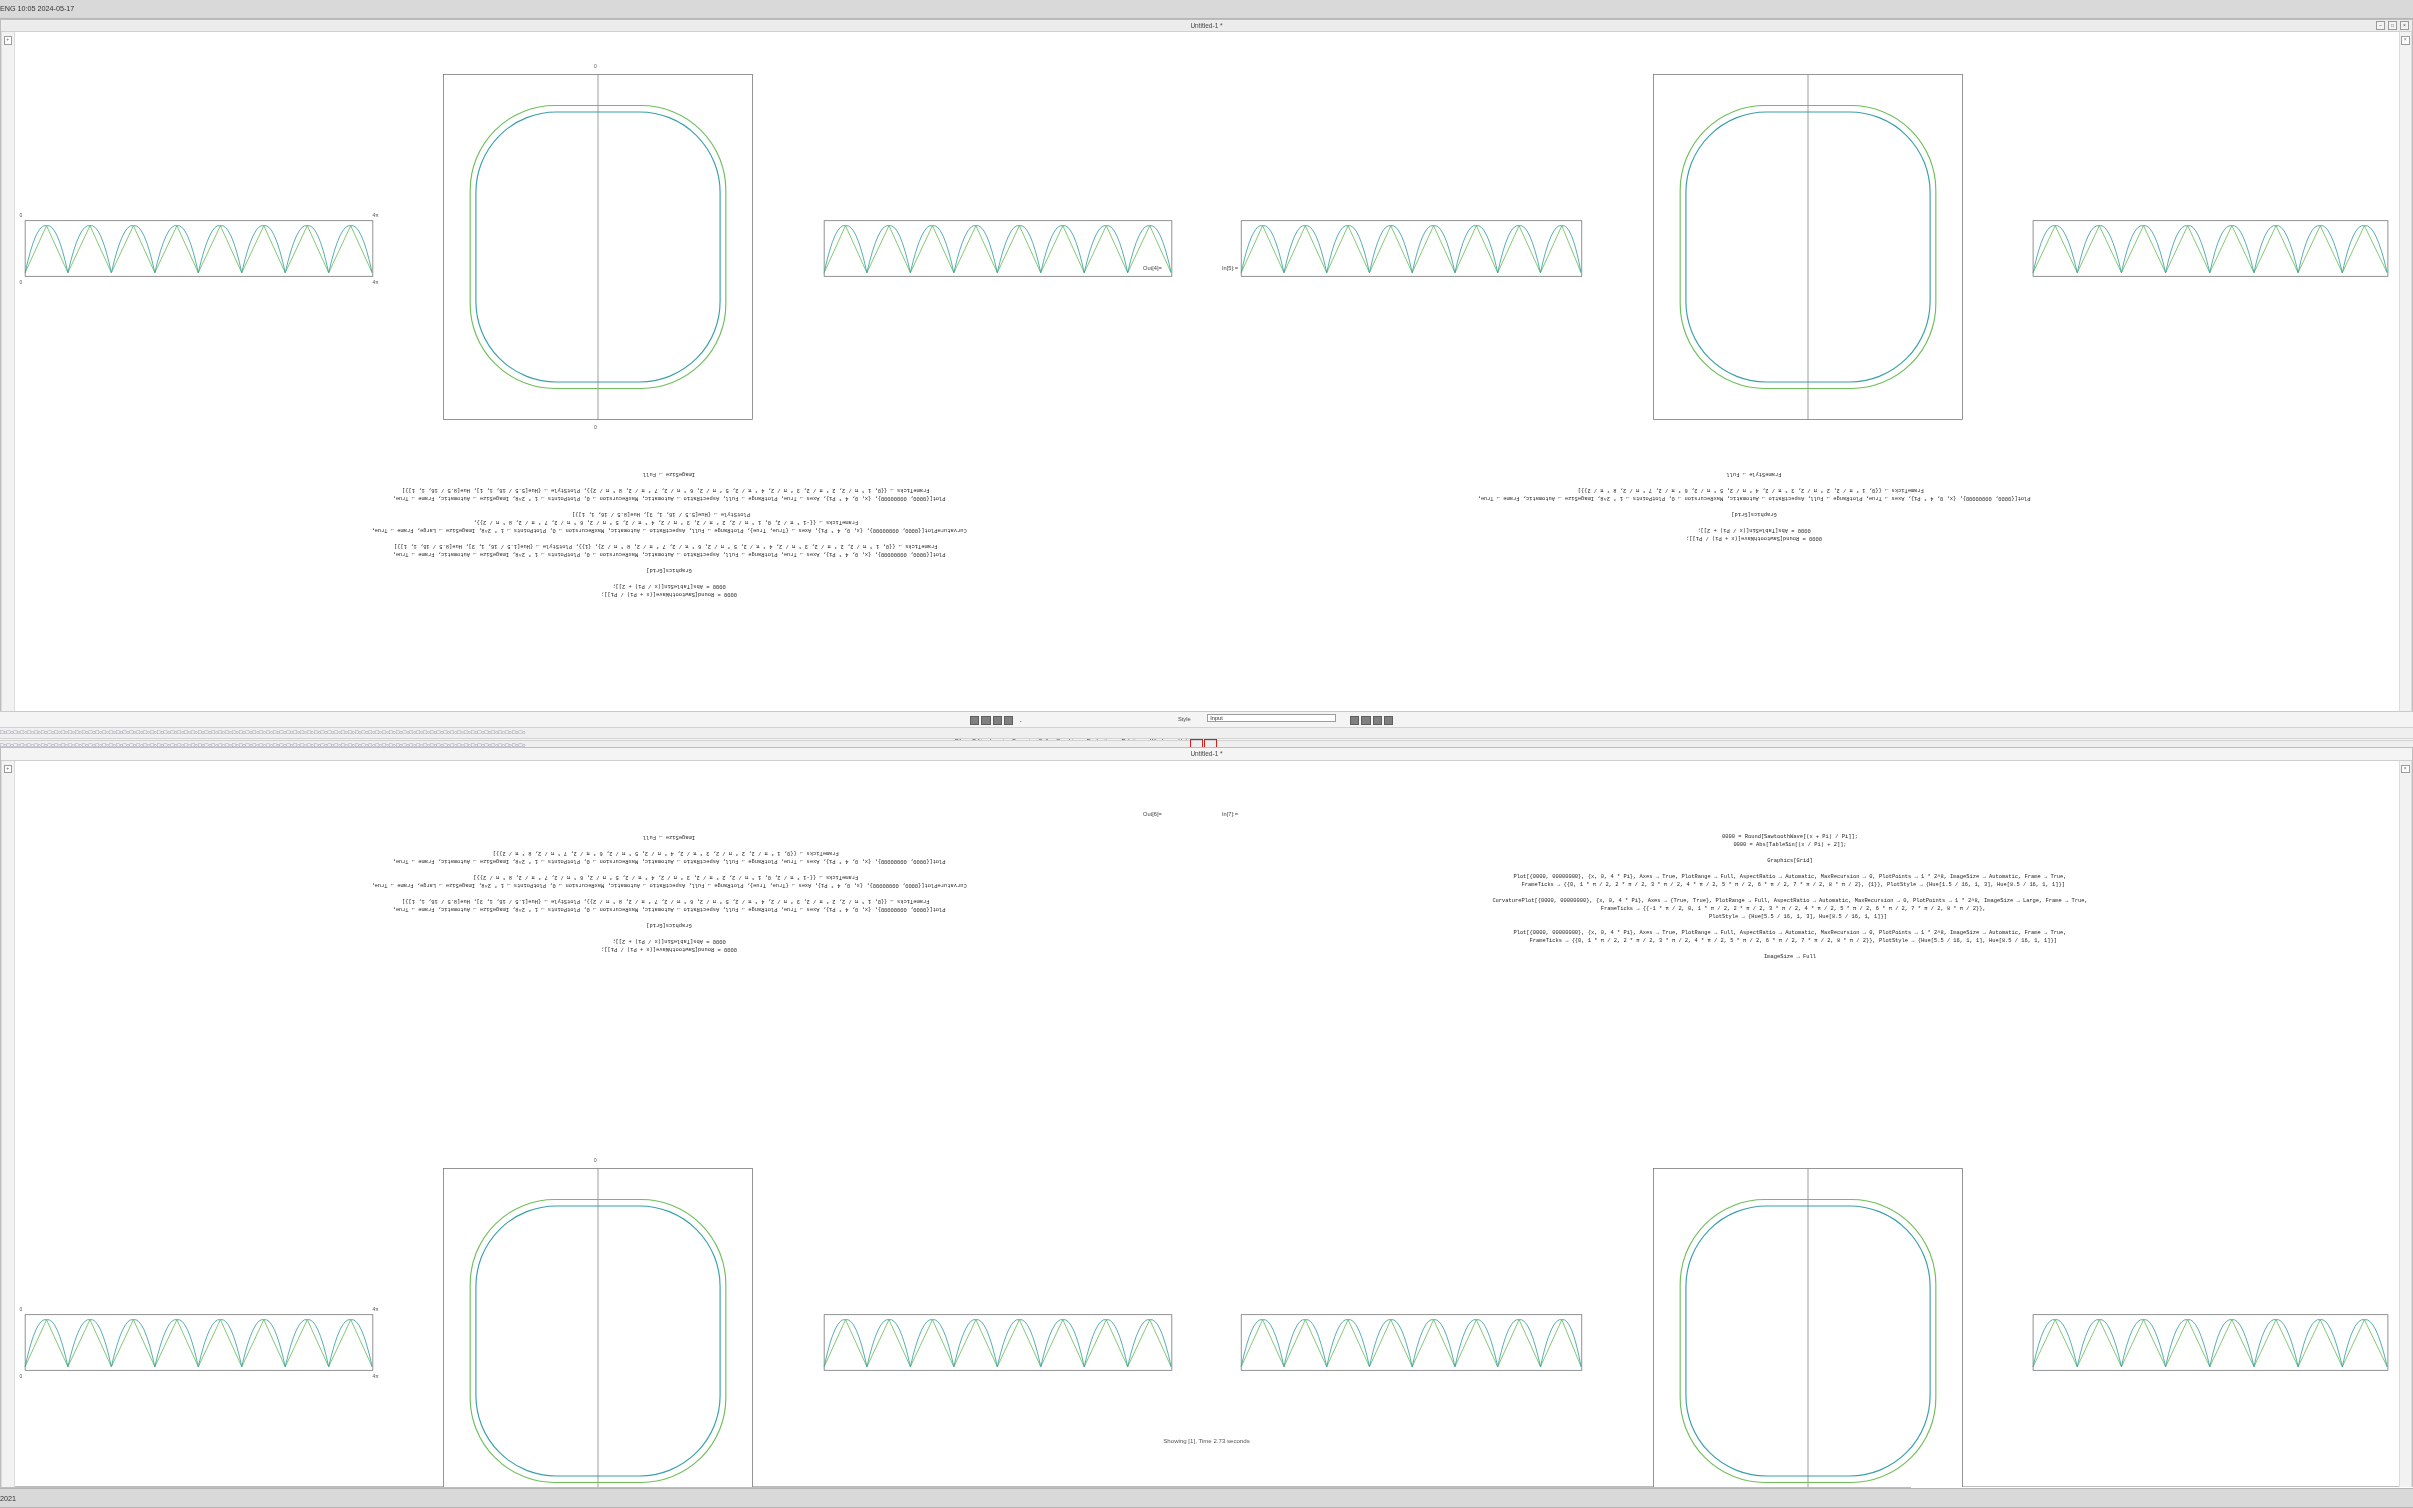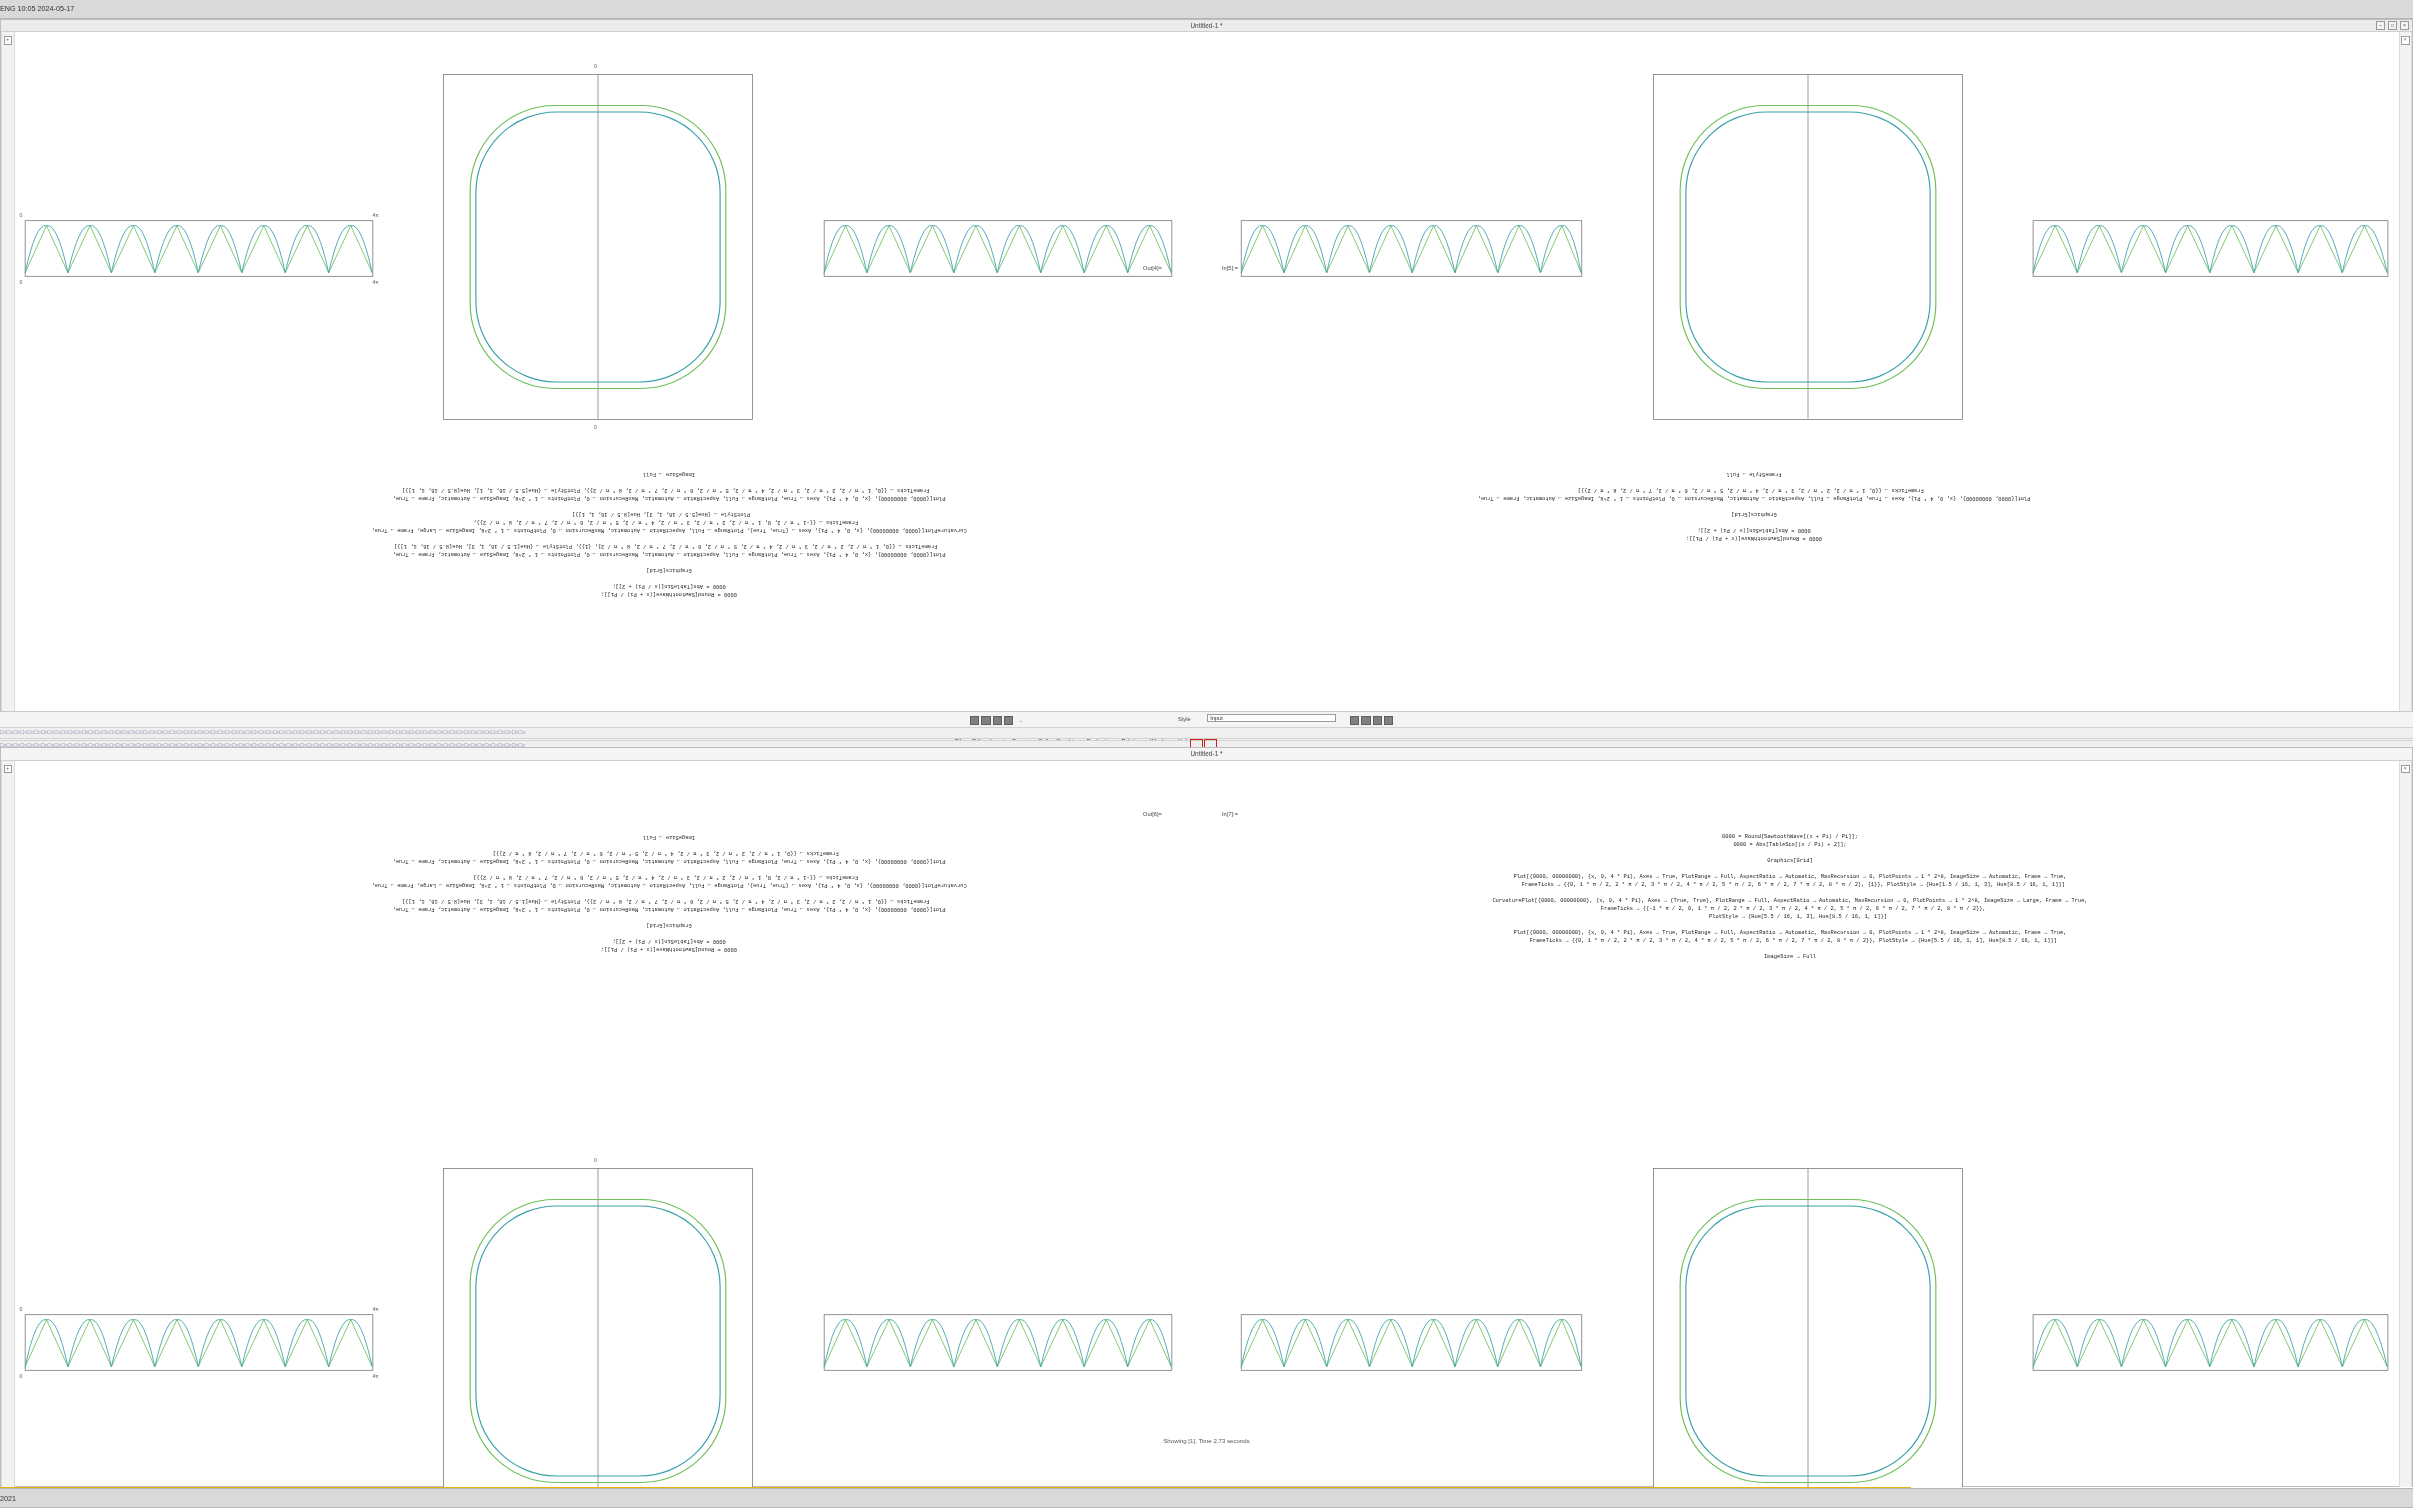--- a/index.html
+++ b/index.html
@@ -1,17 +1,17 @@
 <!DOCTYPE html>
 <html style="font-size:11.5px"><head>
 <meta charset="utf-8">
 <style>
   html,body{margin:0;padding:0;background:#ffffff;}
   body{width:2413px;height:1508px;overflow:hidden;font-family:"Liberation Sans",sans-serif;color:#222;}
-  .app{position:relative;width:1911px;height:1508px;background:#eab308;}
+  .app{position:relative;width:1911px;height:1508px;background:#5eead4;}
 
   
   .sysbar{position:absolute;left:0;width:2413px;height:18.7px;background:#d9d9d9;
           border-bottom:0.7px solid #b5b5b5;display:flex;align-items:center;font-size:7.2px;color:#333;}
   .sysbar.top{top:0;}
   .sysbar.bottom{bottom:0;top:auto;border-top:0.7px solid #b5b5b5;border-bottom:none;}
   .sysbar .left{display:flex;align-items:center;gap:4.3px;padding-left:4.3px;width:546px;}
   .sysbar .center{flex:1;display:flex;align-items:center;justify-content:center;gap:2.9px;}
   .sysbar .right{display:flex;align-items:center;justify-content:flex-end;gap:5.7px;padding-right:5.7px;width:546px;font-size:6.5px;}
   .tray-ico{width:9.3px;height:9.3px;border-radius:1.4px;border:0.7px solid #888;background:#eee;display:inline-block;}

